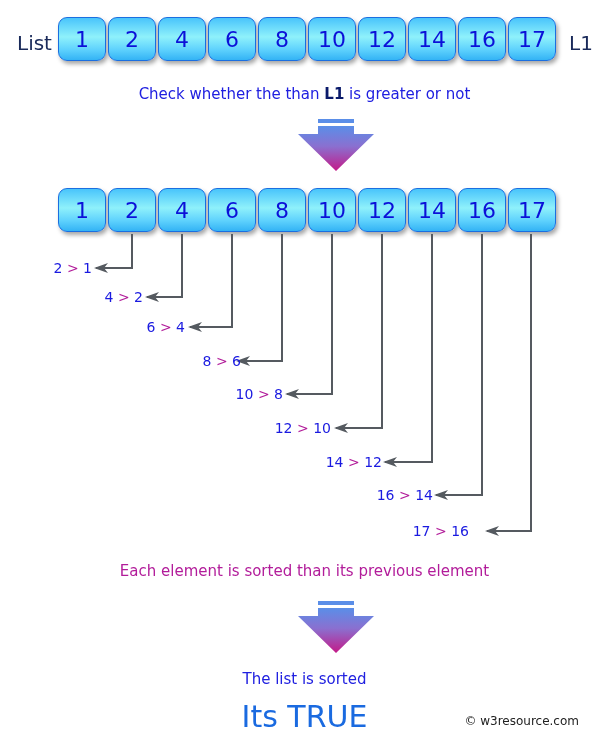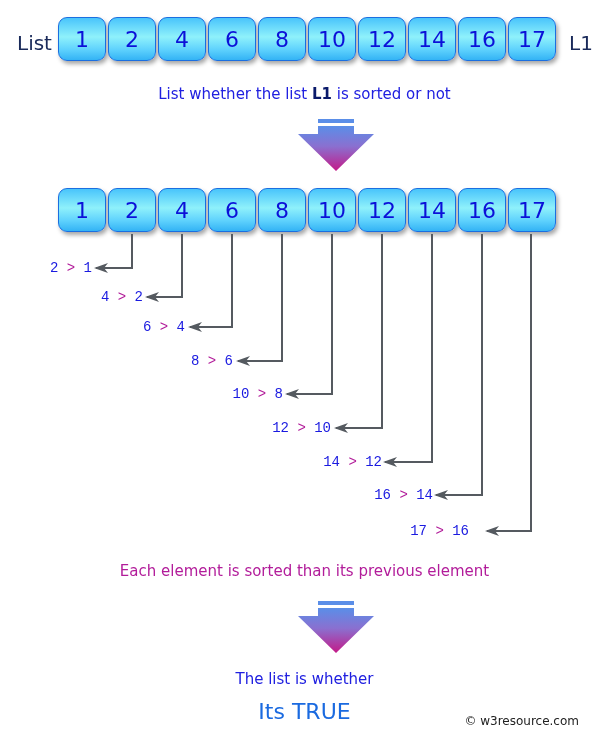--- a/index.html
+++ b/index.html
@@ -10,24 +10,24 @@
   .row { position: absolute; left: 58px; width: 500px; height: 46px; display: flex; }
   .box { width: 48px; height: 44px; margin-right: 2px; border: 1px solid #1b6fe0; border-radius: 9px;
          background: linear-gradient(to bottom, #49c4fb 0%, #8ff1fb 45%, #5fd2fd 75%, #33b3f5 100%);
          box-shadow: 2px 3px 4px rgba(0,0,0,0.35);
          display: flex; align-items: center; justify-content: center;
          font-size: 22px; color: #0c10d8; box-sizing: border-box; }
   .caption { position: absolute; width: 609px; text-align: center; font-size: 15px; }
   .c-blue { color: #2020e0; }
   .c-purple { color: #b21c9a; }
   .c-bold { color: #0a1a6a; font-weight: bold; }
-  .cmp { position: absolute; font-size: 14px; color: #1a1ae0; white-space: nowrap; text-align: center; font-family: Liberation Mono, monospace; }
+  .cmp { position: absolute; font-size: 14px; color: #1a1ae0; white-space: nowrap; text-align: center; }
   .cmp .gt { color: #b21c9a; }
   svg.lines { position: absolute; left: 0; top: 0; }
-  .result { position: absolute; width: 609px; text-align: center; font-size: 22px; color: #1a6ae0; }
+  .result { position: absolute; width: 609px; text-align: center; font-size: 30px; color: #1a6ae0; }
   .copyright { position: absolute; right: 30px; top: 714px; font-size: 12px; color: #222; }
 </style>
 </head>
 <body>
 
 <div class="abs label-side" style="left:17px; top:31px;">List</div>
 <div class="row" style="top:17px;">
   <div class="box">1</div>
   <div class="box">2</div>
   <div class="box">4</div>
@@ -35,21 +35,21 @@
   <div class="box">8</div>
   <div class="box">10</div>
   <div class="box">12</div>
   <div class="box">14</div>
   <div class="box">16</div>
   <div class="box">17</div>
 </div>
 <div class="abs label-side" style="left:569px; top:31px;">L1</div>
 
 <div class="caption c-blue" style="top:85px;">
-  <span>List whether the list </span><span class="c-bold">L1</span><span> is sorted or not</span>
+  <span>Check whether the than </span><span class="c-bold">L1</span><span> is greater or not</span>
 </div>
 
 <svg class="abs" style="left:296px; top:117px;" width="80" height="56" viewBox="0 0 80 56">
   <defs>
     <linearGradient id="ag1" x1="0" y1="0" x2="0" y2="1">
       <stop offset="0" stop-color="#5a8ee8"></stop>
       <stop offset="0.45" stop-color="#8a70d0"></stop>
       <stop offset="1" stop-color="#c41a88"></stop>
     </linearGradient>
   </defs>
@@ -91,37 +91,37 @@
     <path d="M334 428 L348 423 L344 428 L348 433 Z"></path>
     <path d="M383 462 L397 457 L393 462 L397 467 Z"></path>
     <path d="M434 495 L448 490 L444 495 L448 500 Z"></path>
     <path d="M485 531 L499 526 L495 531 L499 536 Z"></path>
   </g>
 </svg>
 
 <div class="cmp" style="right:517px; top:260px;"><span>2</span> <span class="gt">&gt;</span> <span>1</span></div>
 <div class="cmp" style="right:466px; top:289px;"><span>4</span> <span class="gt">&gt;</span> <span>2</span></div>
 <div class="cmp" style="right:424px; top:319px;margin-left:41px;"><span>6</span> <span class="gt">&gt;</span> <span>4</span></div>
-<div class="cmp" style="right:376px; top:353px;"><span>8</span> <span class="gt">&gt;</span> <span>6</span></div>
+<div class="cmp" style="right:368px; top:353px;"><span>8</span> <span class="gt">&gt;</span> <span>6</span></div>
 <div class="cmp" style="right:326px; top:386px;"><span>10</span> <span class="gt">&gt;</span> <span>8</span></div>
 <div class="cmp" style="right:278px; top:420px;"><span>12</span> <span class="gt">&gt;</span> <span>10</span></div>
 <div class="cmp" style="right:227px; top:454px;margin-left:12px;"><span>14</span> <span class="gt">&gt;</span> <span>12</span></div>
 <div class="cmp" style="right:176px; top:487px;"><span>16</span> <span class="gt">&gt;</span> <span>14</span></div>
 <div class="cmp" style="right:140px; top:523px;margin-left:16px;"><span>17</span> <span class="gt">&gt;</span> <span>16</span></div>
 
 <div class="caption c-purple" style="top:562px;">Each element is sorted than its previous element</div>
 
 <svg class="abs" style="left:296px; top:599px;" width="80" height="56" viewBox="0 0 80 56">
   <defs>
     <linearGradient id="ag2" x1="0" y1="0" x2="0" y2="1">
       <stop offset="0" stop-color="#5a8ee8"></stop>
       <stop offset="0.45" stop-color="#8a70d0"></stop>
       <stop offset="1" stop-color="#c41a88"></stop>
     </linearGradient>
   </defs>
   <rect x="22" y="2" width="36" height="4" fill="#5a8ee8"></rect>
   <path d="M22 9 H58 V17 H78 L40 54 L2 17 H22 Z" fill="url(#ag2)"></path>
 </svg>
 
-<div class="caption c-blue" style="top:670px;">The list is whether</div>
+<div class="caption c-blue" style="top:670px;">The list is sorted</div>
 <div class="result" style="top:699px;">Its TRUE</div>
 
 <div class="copyright">© w3resource.com</div>
 
 </body></html>

